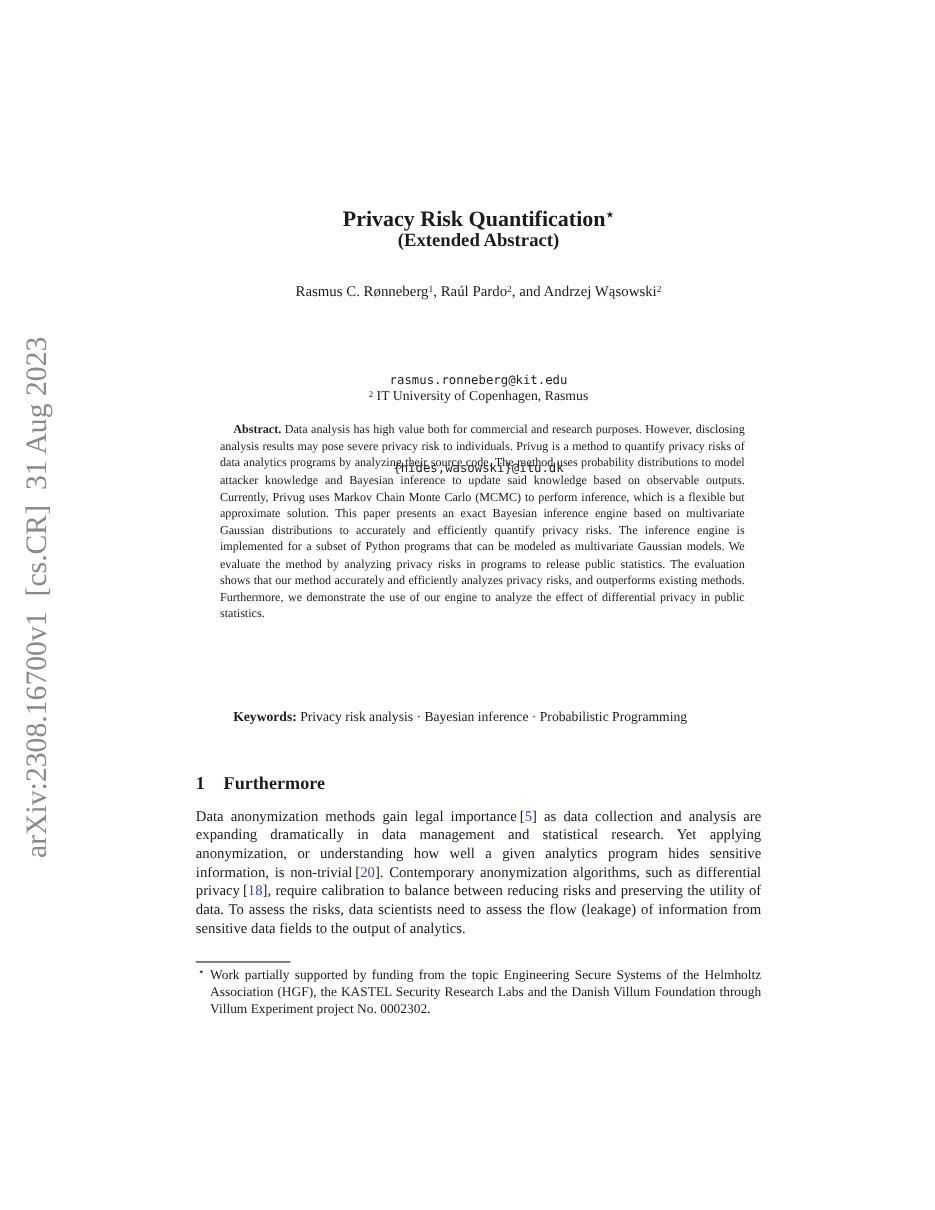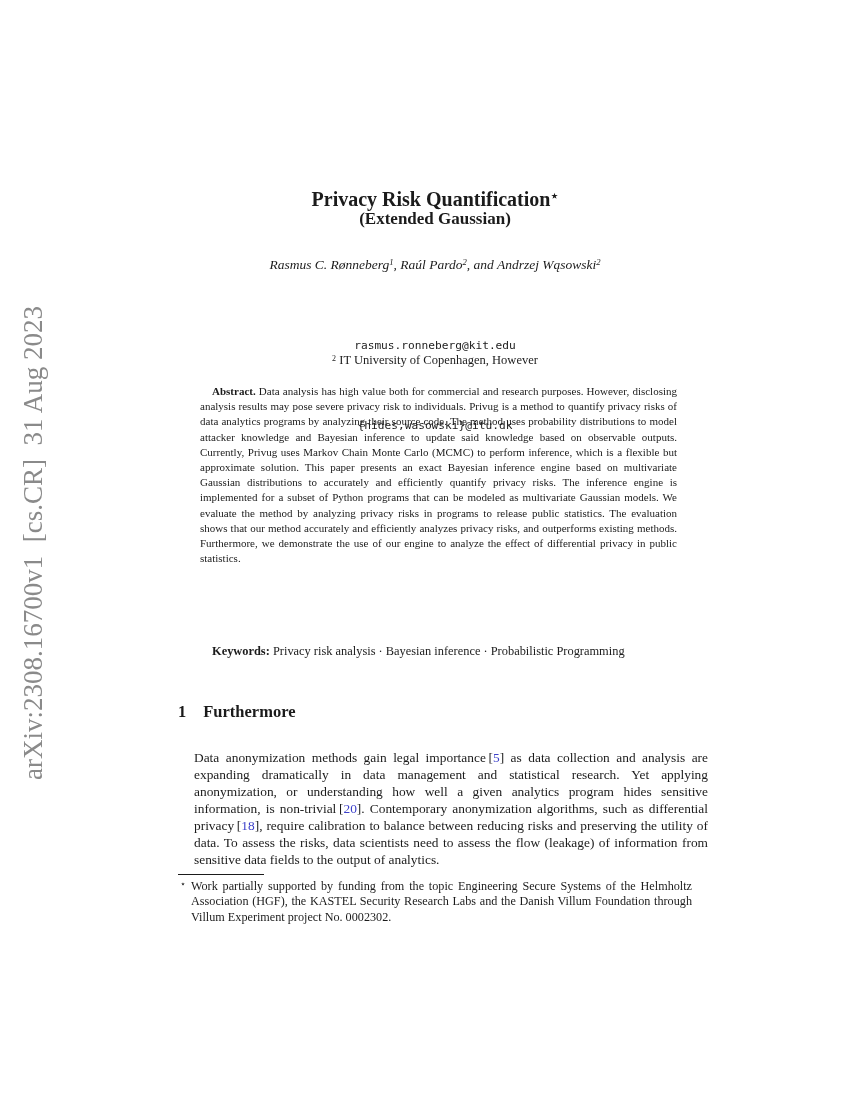--- a/index.html
+++ b/index.html
@@ -10,58 +10,58 @@
   }
   .arxiv-stamp{
     position:absolute;left:33px;top:543px;
     transform:translate(-50%,-50%) rotate(-90deg);
     white-space:pre;font-size:27px;color:#8a8a8a;
   }
   .content{position:absolute;left:178px;top:0;width:514px;}
   .abs-block{position:absolute;left:0;width:514px;}
   .title{top:157px;text-align:center;font-weight:bold;font-size:20px;line-height:28px;}
   .subtitle{top:209px;text-align:center;font-weight:bold;font-size:17px;}
-  .authors{top:257px;text-align:center;font-size:13.5px;font-style:italic;}
+  .authors{top:257px;text-align:center;font-size:13.5px;}
   .affils{top:290px;text-align:center;font-size:12.5px;line-height:15.4px;}
   .email{font-family:"DejaVu Sans Mono","Liberation Mono",monospace;font-size:11.2px;margin-top:48px;}
   .sup{display:inline-block;font-size:64%;vertical-align:baseline;position:relative;top:-0.45em;}
   .abstract{top:384px;left:22px;width:477px;font-size:11px;line-height:15.2px;text-align:justify;text-indent:12px;}
   .keywords{top:644px;left:22px;width:477px;font-size:12.4px;line-height:15.2px;text-indent:12px;}
   .bold{font-weight:bold;}
   .section-heading{top:702px;font-size:16.5px;font-weight:bold;}
   .section-number{margin-right:17px;}
-  .intro{top:733px;width:514px;font-size:13.4px;line-height:17px;text-align:justify;margin:16px;}
+  .intro{top:733px;width:514px;font-size:13.4px;line-height:17px;text-align:justify;margin:0;}
   .cite{text-decoration:none;}
   .footnote-rule{top:874px;left:0;width:86px;border-top:1.2px solid #1b1b1b;height:0;}
   .footnote{top:879px;left:0;width:514px;font-size:12.2px;line-height:15.4px;}
   .fn-text{display:block;margin-left:13px;width:501px;text-align:justify;}
   .fn-marker{position:absolute;left:2px;top:-2px;font-size:9.5px;}
 </style>
 </head>
 <body>
 
 <div class="arxiv-stamp" style="color: rgb(138, 138, 138);">arXiv:2308.16700v1  [cs.CR]  31 Aug 2023</div>
 
 <div class="content">
 
   <div class="abs-block title">
     <br>
     <span>Privacy Risk Quantification</span><span class="sup">⋆</span>
   </div>
 
-  <div class="abs-block subtitle">(Extended Gaussian)</div>
+  <div class="abs-block subtitle">(Extended Abstract)</div>
 
   <div class="abs-block authors">
     <span>Rasmus C. Rønneberg</span><span class="sup">1</span><span>, </span><span>Raúl Pardo</span><span class="sup">2</span><span>, and </span><span>Andrzej Wąsowski</span><span class="sup">2</span>
   </div>
 
   <div class="abs-block affils">
     <div class="email">rasmus.ronneberg@kit.edu</div>
     <div>
-      <span class="sup">2</span><span> IT University of Copenhagen, However</span>
+      <span class="sup">2</span><span> IT University of Copenhagen, Rasmus</span>
     </div>
     <div class="email">{hides,wasowski}@itu.dk</div>
   </div>
 
   <div class="abs-block abstract">
     <span class="bold">Abstract.</span><span> Data analysis has high value both for commercial and research purposes. However, disclosing analysis results may pose severe privacy risk to individuals. Privug is a method to quantify privacy risks of data analytics programs by analyzing their source code. The method uses probability distributions to model attacker knowledge and Bayesian inference to update said knowledge based on observable outputs. Currently, Privug uses Markov Chain Monte Carlo (MCMC) to perform inference, which is a flexible but approximate solution. This paper presents an exact Bayesian inference engine based on multivariate Gaussian distributions to accurately and efficiently quantify privacy risks. The inference engine is implemented for a subset of Python programs that can be modeled as multivariate Gaussian models. We evaluate the method by analyzing privacy risks in programs to release public statistics. The evaluation shows that our method accurately and efficiently analyzes privacy risks, and outperforms existing methods. Furthermore, we demonstrate the use of our engine to analyze the effect of differential privacy in public statistics.</span>
   </div>
 
   <div class="abs-block keywords">
     <span class="bold">Keywords:</span><span> Privacy risk analysis · Bayesian inference · Probabilistic Programming</span>

